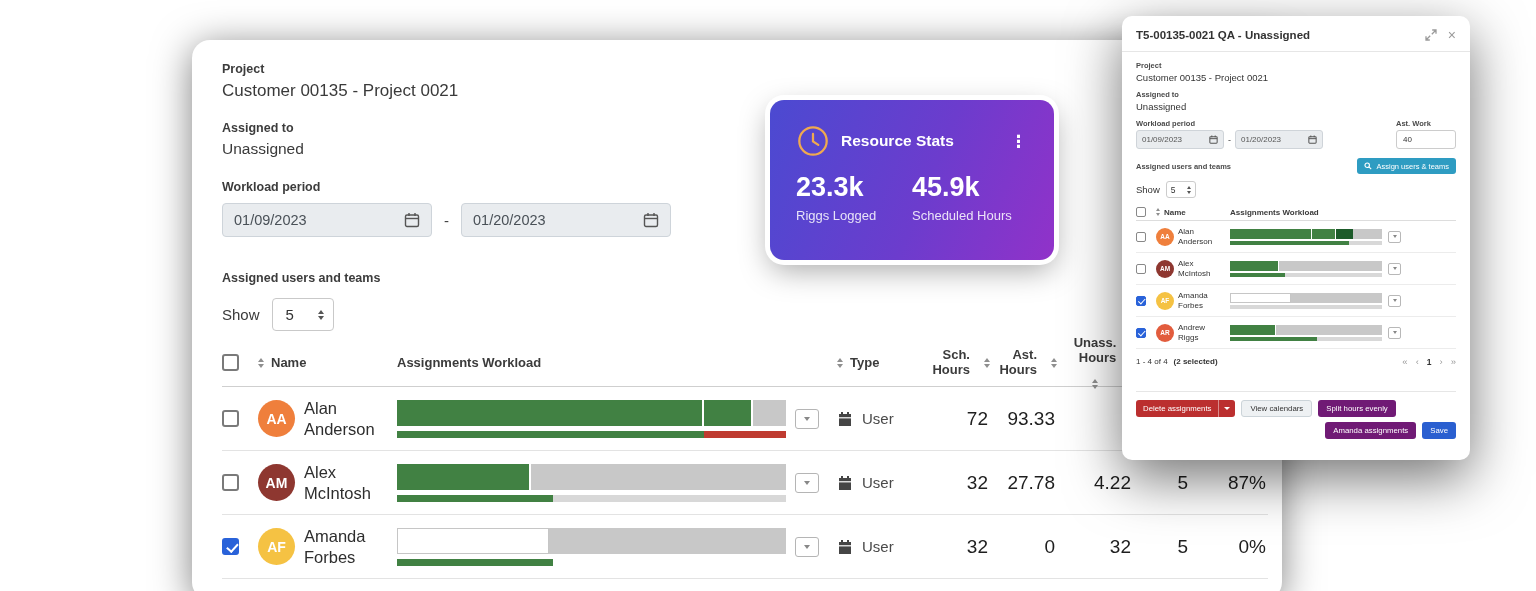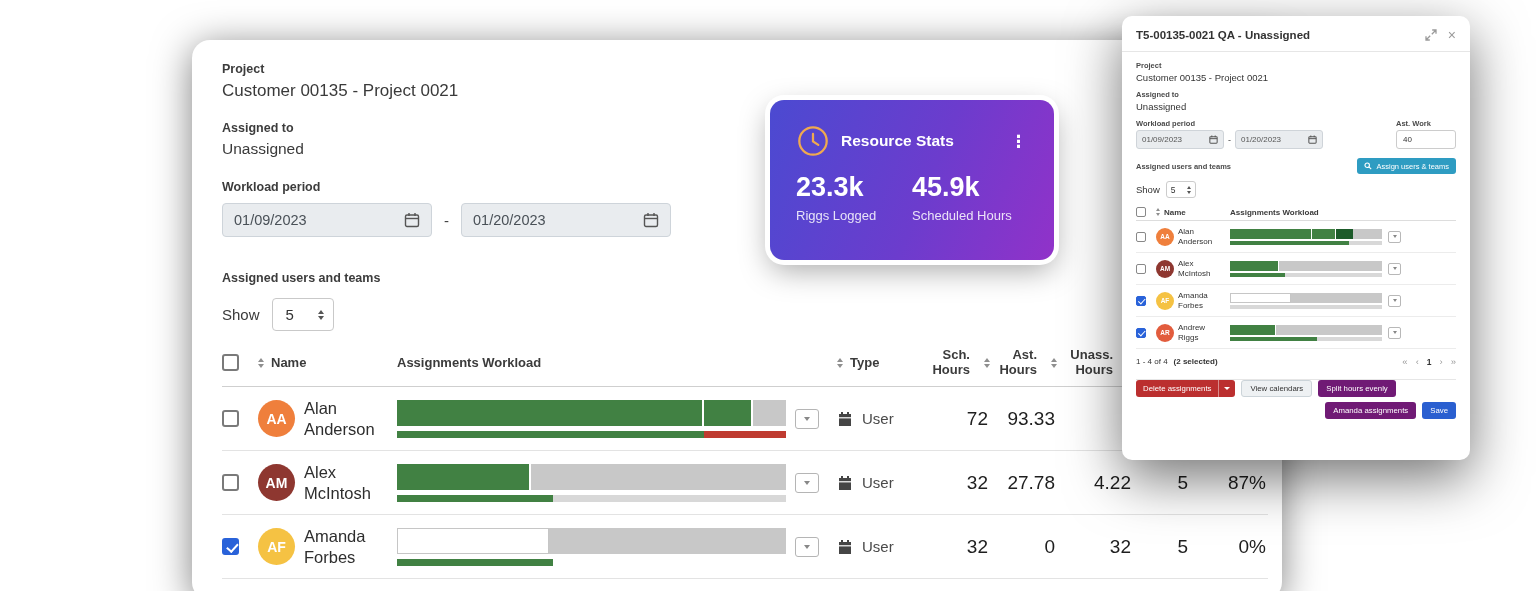--- a/index.html
+++ b/index.html
@@ -31,21 +31,21 @@
   .sorter.sm i { border-left-width:2.5px; border-right-width:2.5px; }
   .sorter.sm i.up { border-bottom-width:3px; } .sorter.sm i.dn { border-top-width:3px; }
 
   .t-header, .t-row { display:grid; grid-template-columns:36px 139px 393px 35px 90px 75px 67px 76px 57px 78px; align-items:center; }
   .t-header { height:48px; margin-top:8px; border-bottom:1px solid #cfcfcf; font-size:13px; font-weight:bold; color:#3b3b3b; }
   .t-row { height:64px; border-bottom:1px solid #e3e3e3; }
   .head-name { display:flex; align-items:center; gap:7px; }
   .head-type { display:flex; align-items:center; gap:7px; padding-left:12px; }
   .head-num { display:flex; justify-content:flex-end; align-items:center; gap:14px; }
   .two-line { display:flex; flex-direction:column; line-height:1.15; text-align:right; }
-  .clip { overflow:hidden; }
+  .clip { overflow:hidden;flex-direction:column; }
 
   .cb { width:17px; height:17px; border:2px solid #7a7a7a; border-radius:3px; background:#fff; position:relative; }
   .cb.checked { background:#2962d9; border-color:#2962d9; }
   .cb.checked::after { content:""; position:absolute; left:4.5px; top:0.5px; width:4.5px; height:9px;
     border:solid #fff; border-width:0 2px 2px 0; transform:rotate(42deg); }
   .name-cell { display:flex; align-items:center; gap:9px; }
   .avatar { width:37px; height:37px; border-radius:50%; color:#fff; font-weight:bold; font-size:14px;
     display:flex; align-items:center; justify-content:center; flex-shrink:0; }
   .name { display:flex; flex-direction:column; font-size:16.5px; color:#2e2e2e; line-height:1.25; font-weight:500; }
   .bar-cell { padding-right:4px; }
@@ -108,21 +108,21 @@
   .m-bar-main { display:flex; height:10px; width:152px; }
   .m-bar-thin { display:flex; height:4px; width:152px; margin-top:2px; }
   .m-dd { width:13px; height:12px; border:1px solid #b8b8b8; border-radius:2px;
     display:flex; align-items:center; justify-content:center; }
   .tri-g.sm { border-left-width:2.5px; border-right-width:2.5px; border-top-width:3px; }
   .m-pag { display:flex; align-items:center; margin-top:7px; font-size:8px; color:#333; }
   .m-range { font-weight:normal; }
   .m-selected { margin-left:6px; font-weight:bold; }
   .m-pages { margin-left:auto; display:flex; gap:8px; color:#9a9a9a; font-size:9.5px; align-items:center; }
   .m-page-current { color:#333; font-weight:bold; font-size:8.5px; }
-  .m-btn-area { border-top:1px solid #e6e6e6; margin-top:12px; padding-top:0; }
+  .m-btn-area { border-top:1px solid #e6e6e6; margin-top:24px; padding-top:8px; }
   .m-btn-row { display:flex; gap:6px; }
   .m-btn-row.right { justify-content:flex-end; margin-top:5px; }
   .m-btn { height:17px; border-radius:3px; font-size:7.8px; color:#fff; display:flex; align-items:center; padding:0 8px; }
   .m-btn.red { background:#bb2f2f; padding:0; }
   .m-btn.red .m-btn-label { padding:0 7px; }
   .m-btn.red .m-btn-caret { border-left:1px solid rgba(255,255,255,.45); height:100%;
     display:flex; align-items:center; padding:0 5px; }
   .tri-w { width:0; height:0; border-left:3px solid transparent; border-right:3px solid transparent; border-top:3.5px solid #fff; }
   .m-btn.light { background:#eef1f3; border:1px solid #ccd4d9; color:#333; }
   .m-btn.teal { background:#701a75; }

